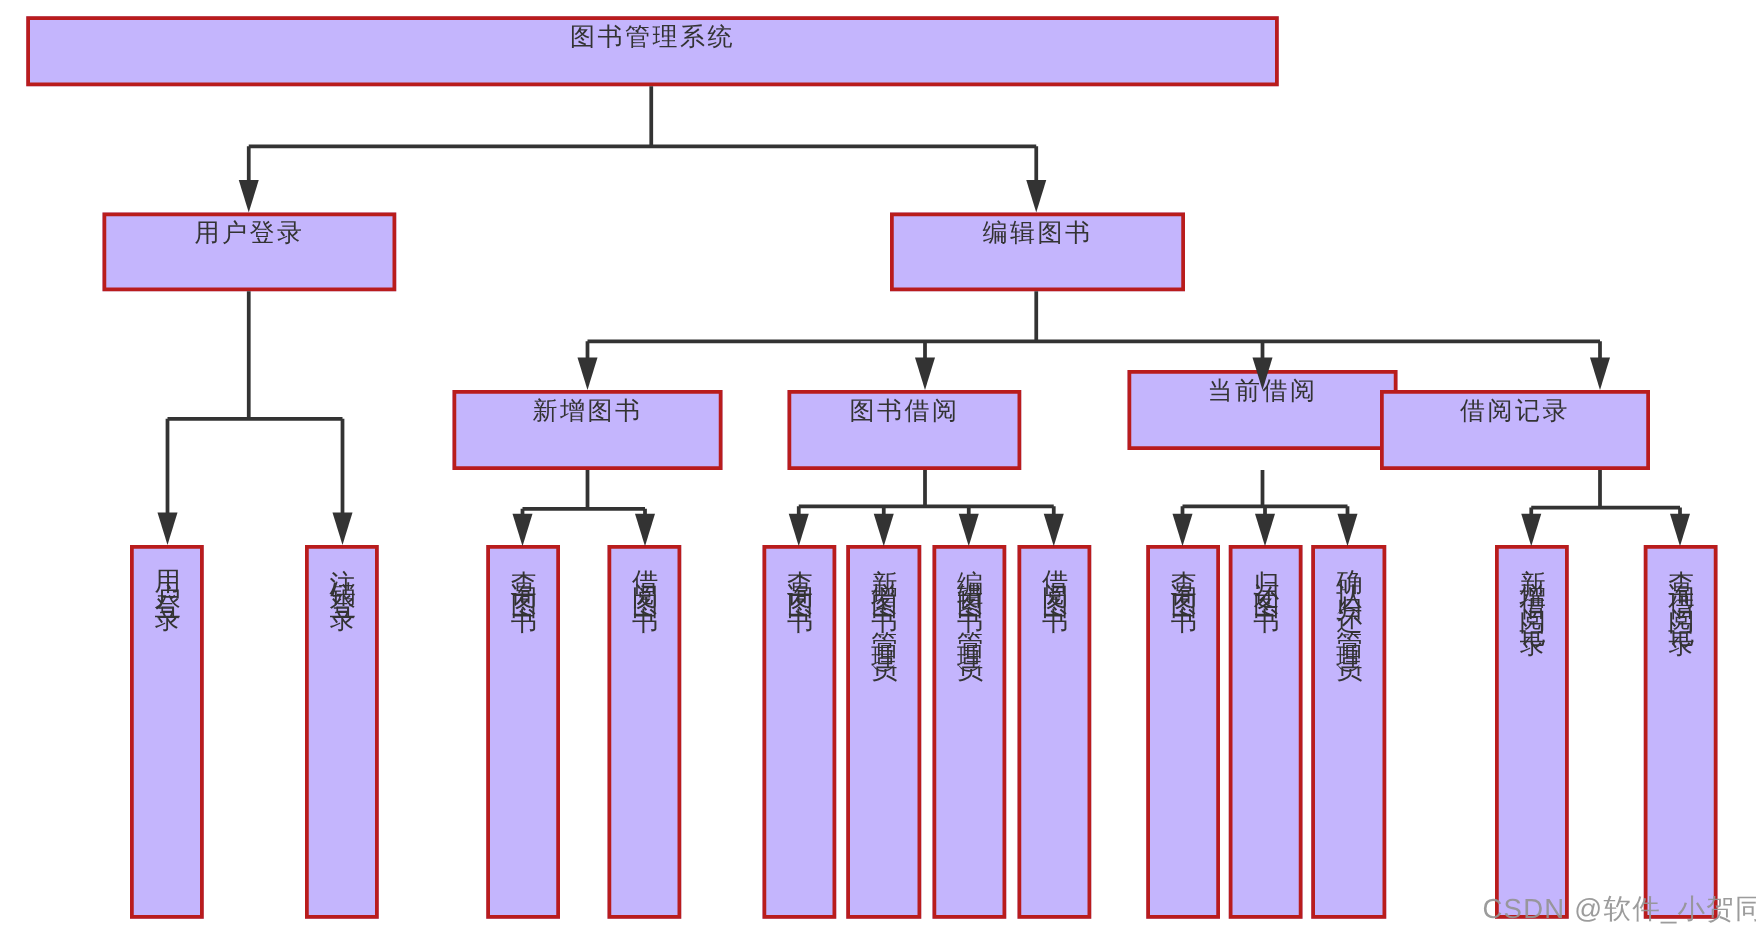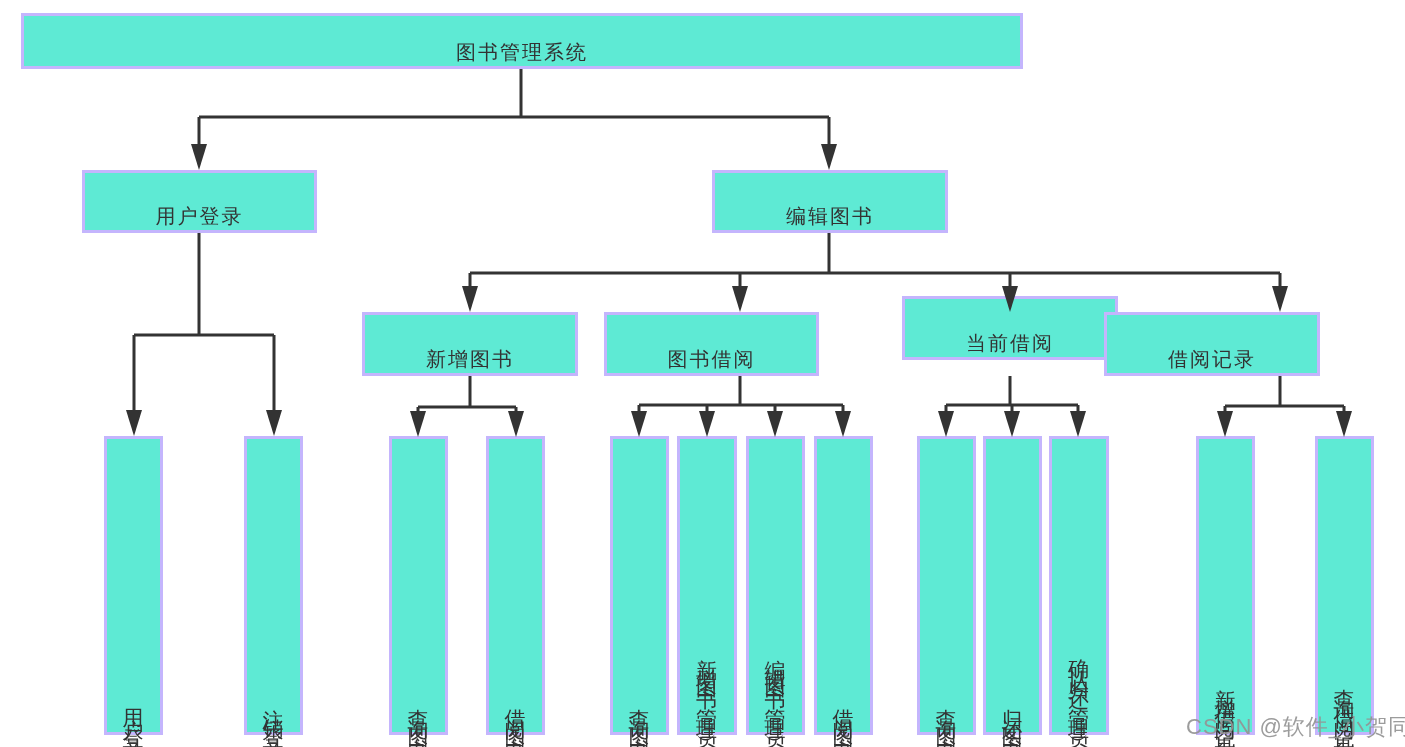--- a/index.html
+++ b/index.html
@@ -14,24 +14,24 @@
   .connectors {
     position: absolute;
     left: 0; top: 0;
     width: 1405px; height: 747px;
     pointer-events: none;
     z-index: 2;
   }
   .box {
     position: absolute;
     box-sizing: border-box;
-    border: 3px solid #c4b5fd;
-    background: #5eead4;
+    border: 3px solid #b91c1c;
+    background: #c4b5fd;
     display: flex;
-    align-items: flex-end;
+    align-items: flex-start;
     justify-content: center;
     color: #333333;
     z-index: 1;
   }
   .hbox span {
     font-size: 20px;
     letter-spacing: 2px;
     white-space: nowrap;
   }
   .vbox span {
@@ -65,21 +65,21 @@
   <div class="box hbox" style="left:82px;top:170px;width:235px;height:63px">
     <span>用户登录</span>
   </div>
   <div class="box hbox" style="left:712px;top:170px;width:236px;height:63px">
     <span>编辑图书</span>
   </div>
 
   <div class="box hbox" style="left:362px;top:312px;width:216px;height:64px">
     <span>新增图书</span>
   </div>
-  <div class="box hbox" style="left:604px;top:312px;width:215px;height:64px">
+  <div class="box hbox" style="left:630px;top:312px;width:187px;height:64px">
     <span>图书借阅</span>
   </div>
   <div class="box hbox" style="left:902px;top:296px;width:216px;height:64px">
     <span>当前借阅</span>
   </div>
   <div class="box hbox" style="left:1104px;top:312px;width:216px;height:64px">
     <span>借阅记录</span>
   </div>
 
   <div class="box vbox" style="left:104px;top:436px;width:59px;height:299px">

